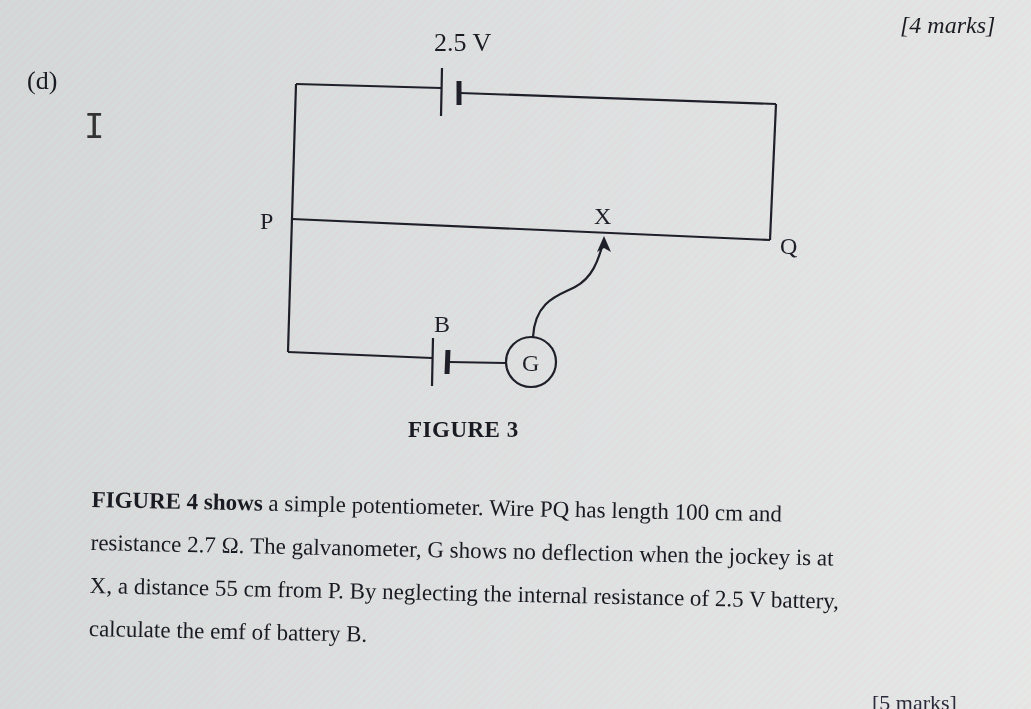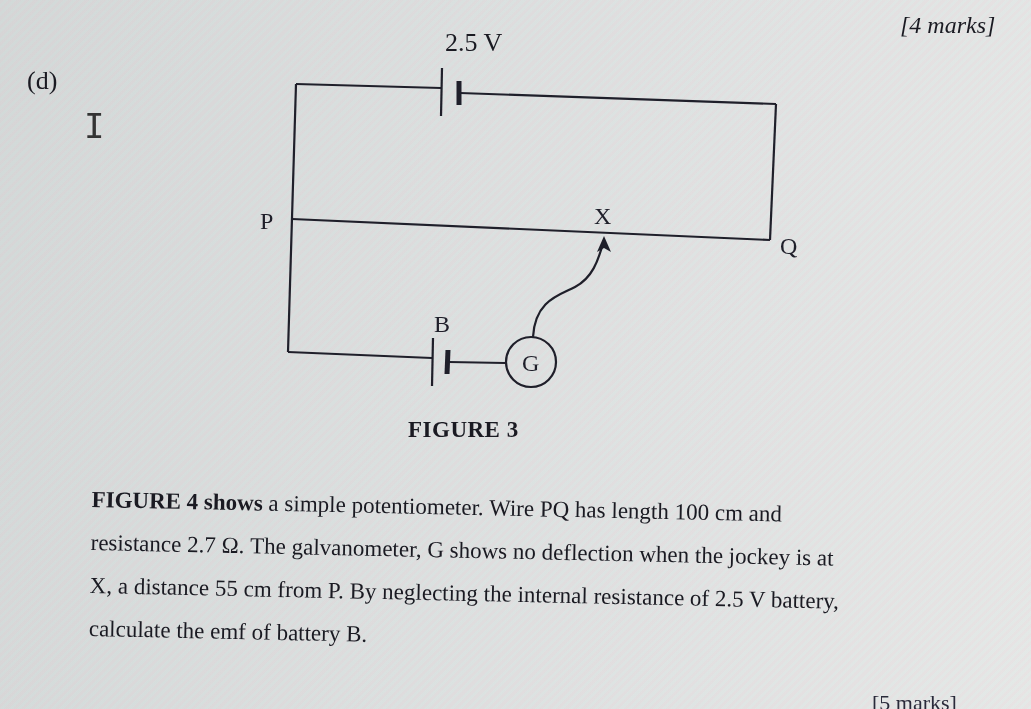--- a/index.html
+++ b/index.html
@@ -10,21 +10,21 @@
     color: #1a1a22;
   }
   .moire {
     position: absolute; inset: 0; pointer-events: none;
     background-image: repeating-linear-gradient(135deg, rgba(200,180,190,0.18) 0px, rgba(200,180,190,0.18) 3px, rgba(170,200,200,0.15) 3px, rgba(170,200,200,0.15) 6px);
   }
   .abs { position: absolute; }
   .label-d { left: 27px; top: 66px; font-size: 26px; }
   .cursor-i { left: 84px; top: 106px; font-size: 34px; font-family: "DejaVu Sans Mono", monospace; font-weight: 300; color: #333; }
   .marks-top { left: 900px; top: 12px; font-size: 24px; font-style: italic; }
-  .v-label { left: 434px; top: 28px; font-size: 26px; margin-left: 11px; }
+  .v-label { left: 434px; top: 28px; font-size: 26px; }
   .diagram { left: 0; top: 0; width: 1031px; height: 460px; }
   .node-label { font-size: 24px; }
   .fig-caption { left: 408px; top: 417px; font-size: 23px; font-weight: bold; letter-spacing: 0.5px; }
   .paragraph {
     left: 92px; top: 478px; width: 930px;
     font-size: 23px; line-height: 43px;
     transform: rotate(1.2deg); transform-origin: left top;
   }
   .paragraph .line { display: block; white-space: nowrap; }
   .paragraph b { font-weight: bold; }

